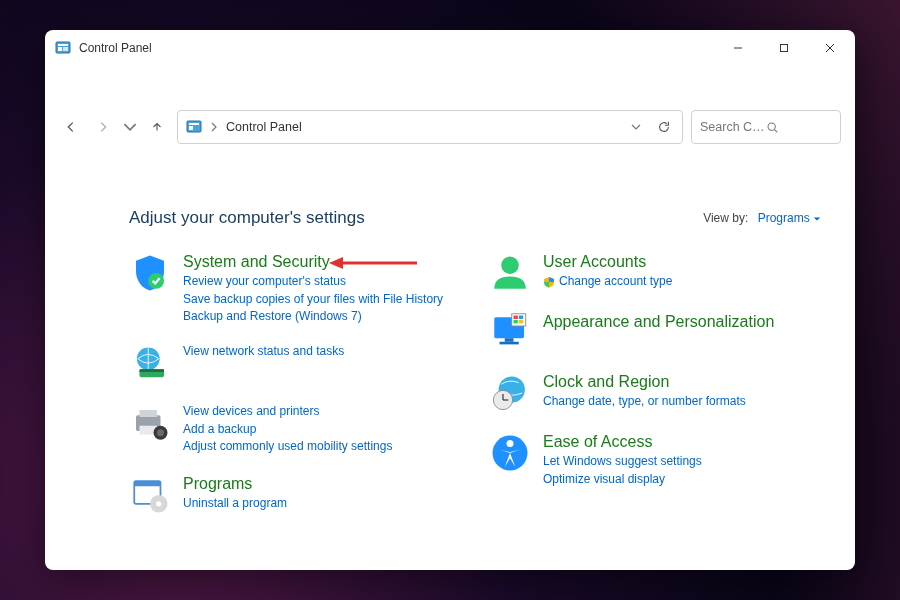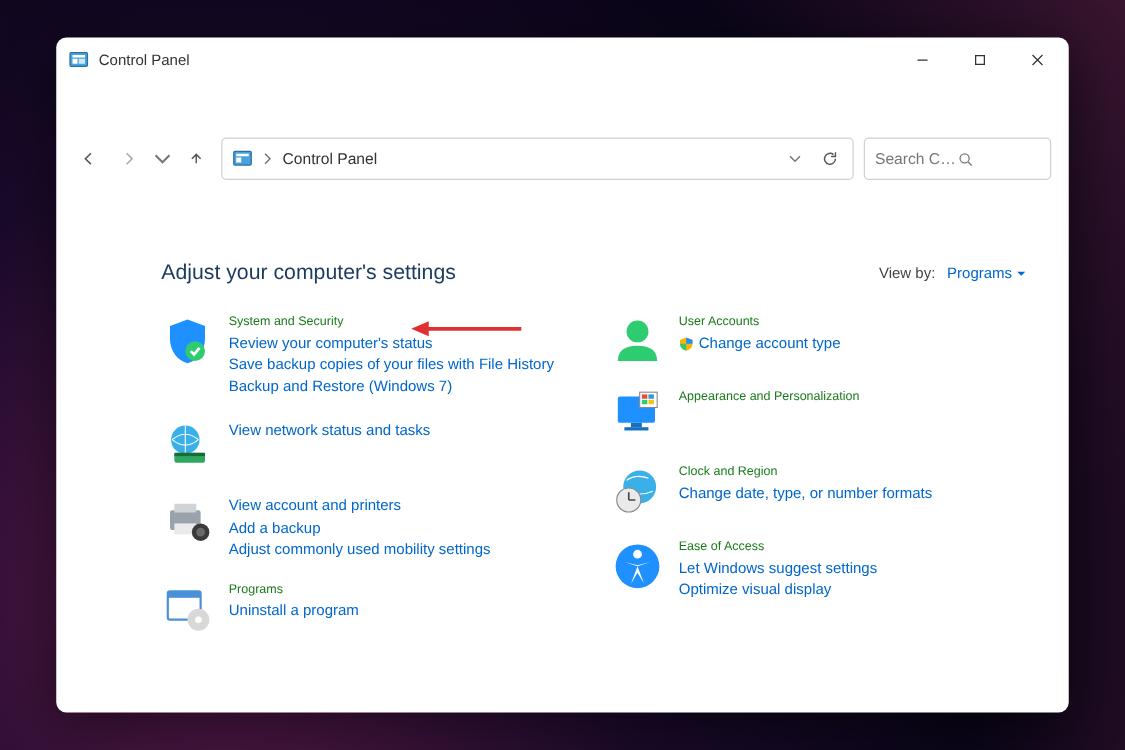--- a/index.html
+++ b/index.html
@@ -36,21 +36,21 @@
   .searchbox span{flex:1;white-space:nowrap;overflow:hidden;text-overflow:ellipsis;}
   .content{flex:1;padding:20px 34px 10px 84px;overflow:auto;}
   .hdr{display:flex;align-items:center;margin-bottom:24px;}
   .hdr h1{font-size:17px;font-weight:400;color:var(--text);margin:0;flex:1;}
   .viewby{font-size:12px;color:#444;}
   .viewby a{color:var(--link);text-decoration:none;margin-left:6px;}
   .cols{display:flex;gap:28px;}
   .col{flex:1;display:flex;flex-direction:column;gap:18px;}
   .cat{display:flex;gap:12px;position:relative;}
   .ic{width:42px;height:42px;flex-shrink:0;}
-  .ct .title{font-size:10px;color:var(--green);margin:0 0 2px 0;line-height:1.2;cursor:pointer;}
+  .ct .title{font-size:16px;color:var(--green);margin:0 0 2px 0;line-height:1.2;cursor:pointer;}
   .ct .link{display:block;font-size:12px;color:var(--link);line-height:1.45;text-decoration:none;cursor:pointer;}
   .ct .link.shield{display:flex;align-items:center;gap:4px;}
   .arrow{position:absolute;left:200px;top:2px;}
   
   svg{display:block;}
 </style>
 </head>
 <body>
 
 <div class="window">
@@ -199,21 +199,21 @@
           <div class="ic">
             <svg viewBox="0 0 48 48">
                 <rect x="8" y="14" width="28" height="18" rx="2" fill="#9aa3ab"></rect>
                 <rect x="12" y="8" width="20" height="8" fill="#cfd4d8"></rect>
                 <rect x="12" y="26" width="20" height="10" fill="#e8eaec"></rect>
                 <circle cx="36" cy="34" r="8" fill="#3a3a3a"></circle>
                 <circle cx="36" cy="34" r="4" fill="#6a6a6a"></circle>
               </svg>
           </div>
           <div class="ct">
-            <a class="link">View account and printers</a>
+            <a class="link">View devices and printers</a>
             <a class="link">Add a backup</a>
             <a class="link">Adjust commonly used mobility settings</a>
           </div>
         </div>
 
         <div class="cat">
           <div class="ic">
             <svg viewBox="0 0 48 48">
                 <rect x="6" y="8" width="30" height="26" rx="2" fill="#fff" stroke="#4a90d9" stroke-width="2"></rect>
                 <rect x="6" y="8" width="30" height="6" fill="#4a90d9"></rect>

